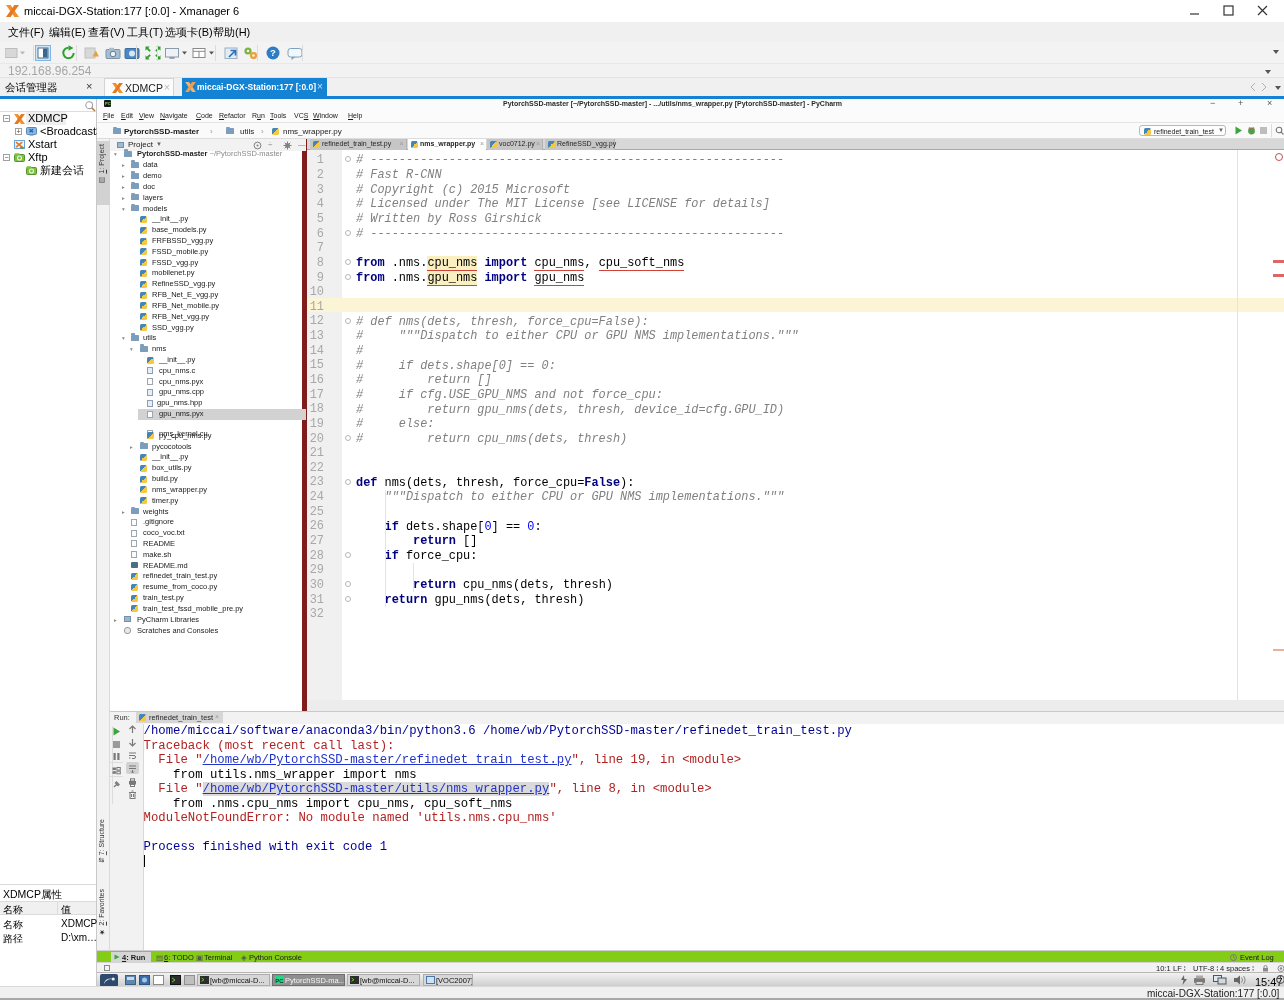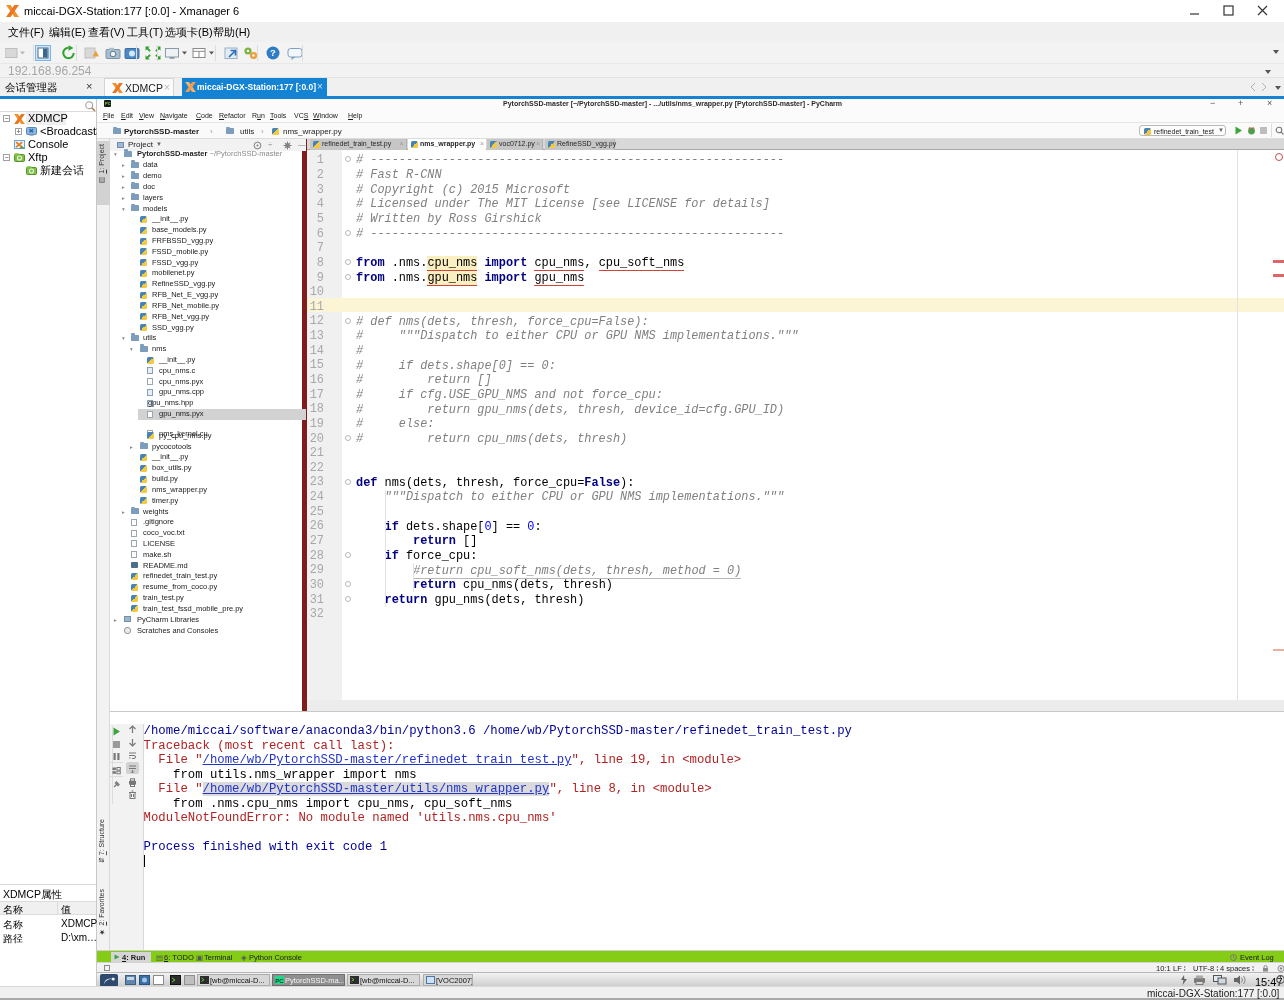--- a/index.html
+++ b/index.html
@@ -196,21 +196,21 @@
         <rect x="3.5" y="7.6" width="4" height="1.2" fill="#8fa8bd"></rect>
       </svg>
     <span class="ab" style="left:40px">&lt;Broadcast&gt;</span>
   </div>
   <div class="row" style="top:39px">
     <svg class="ab" style="left:14px;top:2px" width="11" height="9">
         <rect x="0.5" y="0.5" width="10" height="8" fill="#eaf3fb" stroke="#6aa3d8"></rect>
         <path d="M2 2.2 L8.2 7.2 M8.2 2.2 L2 7.2" stroke="#e87722" stroke-width="1.7"></path>
         <path d="M5.5 7.5 l2.5 1.5 l2.5 -1.5 l-2.5 -1 z" fill="#5aa332"></path>
       </svg>
-    <span class="ab" style="left:28px">Console</span>
+    <span class="ab" style="left:28px">Xstart</span>
   </div>
   <div class="row" style="top:52px">
     <span class="exp" style="left:3px;top:3px">−</span>
     <svg class="ab" style="left:14px;top:2px" width="11" height="9">
         <rect x="0.5" y="1.5" width="10" height="7" rx="1" fill="#7cc142" stroke="#549428"></rect>
         <rect x="0.5" y="0.2" width="5" height="3" rx="1" fill="#7cc142"></rect>
         <circle cx="5.5" cy="5" r="2" fill="none" stroke="#eef7e6" stroke-width="1.1"></circle>
       </svg>
     <span class="ab" style="left:28px">Xftp</span>
   </div>
@@ -419,21 +419,21 @@
       <div class="trow" style="top:237.1px;">
           <div class="ico idoc" style="left:37px"></div>
           <span class="lbl" style="left:49px">cpu_nms.pyx</span>
         </div>
       <div class="trow" style="top:247.9px;">
           <div class="ico ic" style="left:37px"></div>
           <span class="lbl" style="left:49px">gpu_nms.cpp</span>
         </div>
       <div class="trow" style="top:258.8px;">
           <div class="ico ic" style="left:37px"></div>
-          <span class="lbl" style="left:38px">gpu_nms.hpp</span>
+          <span class="lbl" style="left:47px">gpu_nms.hpp</span>
         </div>
       <div class="trow" style="top:269.6px;">
           <div class="ab" style="left:28px;top:0;width:168px;height:11px;background:#d2d2d2"></div>
           <div class="ico idoc" style="left:37px"></div>
           <span class="lbl" style="left:49px">gpu_nms.pyx</span>
         </div>
       <div class="trow" style="top:289px;">
           <div class="ico idoc" style="left:37px"></div>
           <span class="lbl" style="left:49px">nms_kernel.cu</span>
         </div>
@@ -474,21 +474,21 @@
       <div class="trow" style="top:377.8px;">
           <div class="ico idoc" style="left:21px"></div>
           <span class="lbl" style="left:33px">.gitignore</span>
         </div>
       <div class="trow" style="top:388.6px;">
           <div class="ico idoc" style="left:21px"></div>
           <span class="lbl" style="left:33px">coco_voc.txt</span>
         </div>
       <div class="trow" style="top:399.4px;">
           <div class="ico idoc" style="left:21px"></div>
-          <span class="lbl" style="left:33px">LICENSE</span>
+          <span class="lbl" style="left:33px">README</span>
         </div>
       <div class="trow" style="top:410.2px;">
           <div class="ico idoc" style="left:21px"></div>
           <span class="lbl" style="left:33px">make.sh</span>
         </div>
       <div class="trow" style="top:421.1px;">
           <div class="ico imd" style="left:21px"></div>
           <span class="lbl" style="left:33px">README.md</span>
         </div>
       <div class="trow" style="top:431.9px;">
@@ -603,33 +603,40 @@
     <div class="cl" style="top:234.22px"><span class="cm">#         return []</span></div>
     <div class="cl" style="top:248.88px"><span class="cm">#     if cfg.USE_GPU_NMS and not force_cpu:</span></div>
     <div class="cl" style="top:263.53px"><span class="cm">#         return gpu_nms(dets, thresh, device_id=cfg.GPU_ID)</span></div>
     <div class="cl" style="top:278.19px"><span class="cm">#     else:</span></div>
     <div class="cl" style="top:292.84px"><span class="cm">#         return cpu_nms(dets, thresh)</span></div>
     <div class="cl" style="top:336.81px"><span class="kw">def</span> nms(dets, thresh, force_cpu=<span class="kw">False</span>):</div>
     <div class="cl" style="top:351.46px">    <span class="cm">"""Dispatch to either CPU or GPU NMS implementations."""</span></div>
     <div class="cl" style="top:380.77px">    <span class="kw">if</span> dets.shape[<span class="nm">0</span>] == <span class="nm">0</span>:</div>
     <div class="cl" style="top:395.43px">        <span class="kw">return</span> []</div>
     <div class="cl" style="top:410.08px">    <span class="kw">if</span> force_cpu:</div>
-    <div class="cl" style="top:424.74px">        <span class="cm" style="border-bottom:1px solid #b8b8b8">#return cpu_soft_nms(dets, thresh, method = 0)</span></div>
     <div class="cl" style="top:439.39px">        <span class="kw">return</span> cpu_nms(dets, thresh)</div>
     <div class="cl" style="top:454.05px">    <span class="kw">return</span> gpu_nms(dets, thresh)</div>
     <div class="ab" style="left:77.6px;top:350.5px;width:1px;height:117px;background:#e3e3e3"></div>
     <div class="ab" style="left:106.2px;top:423.7px;width:1px;height:29px;background:#e3e3e3"></div>
     <div class="ab" style="left:0;top:561px;width:977px;height:11px;background:#ececec"></div>
     <div class="ab" style="left:968px;top:14px;width:8px;height:8px;border-radius:50%;border:1.5px solid #c94f4f;background:#fff"></div>
     <div class="ab" style="left:966px;top:121px;width:11px;height:3px;background:#d66"></div>
     <div class="ab" style="left:966px;top:135px;width:11px;height:3px;background:#d66"></div>
     <div class="ab" style="left:966px;top:510px;width:11px;height:2px;background:#e9b0a0"></div>
   </div>
 
   <div class="ab" id="runp" style="left:13px;top:612px;width:1174px;height:239px;background:#fff;border-top:1px solid #c9c9c9;overflow:hidden">
+    <div class="ab" style="left:0;top:0;width:1174px;height:12px;background:#f2f2f2">
+        <span class="ab" style="left:4px;top:1px;font-size:7.5px;color:#333">Run:</span>
+        <div class="ab" style="left:26px;top:0;width:87px;height:11px;background:#d6d6d6">
+          <div class="ab ipy" style="left:3px;top:2px"></div>
+          <span class="ab" style="left:13px;top:1px;font-size:7.5px;color:#262626">refinedet_train_test</span>
+          <span class="ab" style="left:79px;top:1px;color:#9a9a9a;font-size:7px">×</span>
+        </div>
+      </div>
     <div class="ab" style="left:0;top:12px;width:34px;height:227px;background:#f2f2f2;border-right:1px solid #d8d8d8"></div>
     <div class="ab" style="left:2px;top:14px;width:1px;height:78px;background:#dcdcdc"></div>
     <div class="ab" style="left:0px;top:50px;width:13px;height:1px;background:#dcdcdc"></div>
     <div class="ab" style="left:0px;top:64px;width:13px;height:1px;background:#dcdcdc"></div>
     <svg class="ab" style="left:2px;top:15px" width="9" height="10">
         <path d="M1.5 0.5 L8 4.5 L1.5 8.5 Z" fill="#3ba53b"></path>
       </svg>
     <svg class="ab" style="left:2px;top:28px" width="9" height="10">
         <rect x="1" y="1" width="7" height="7" fill="#9a9a9a"></rect>
       </svg>

